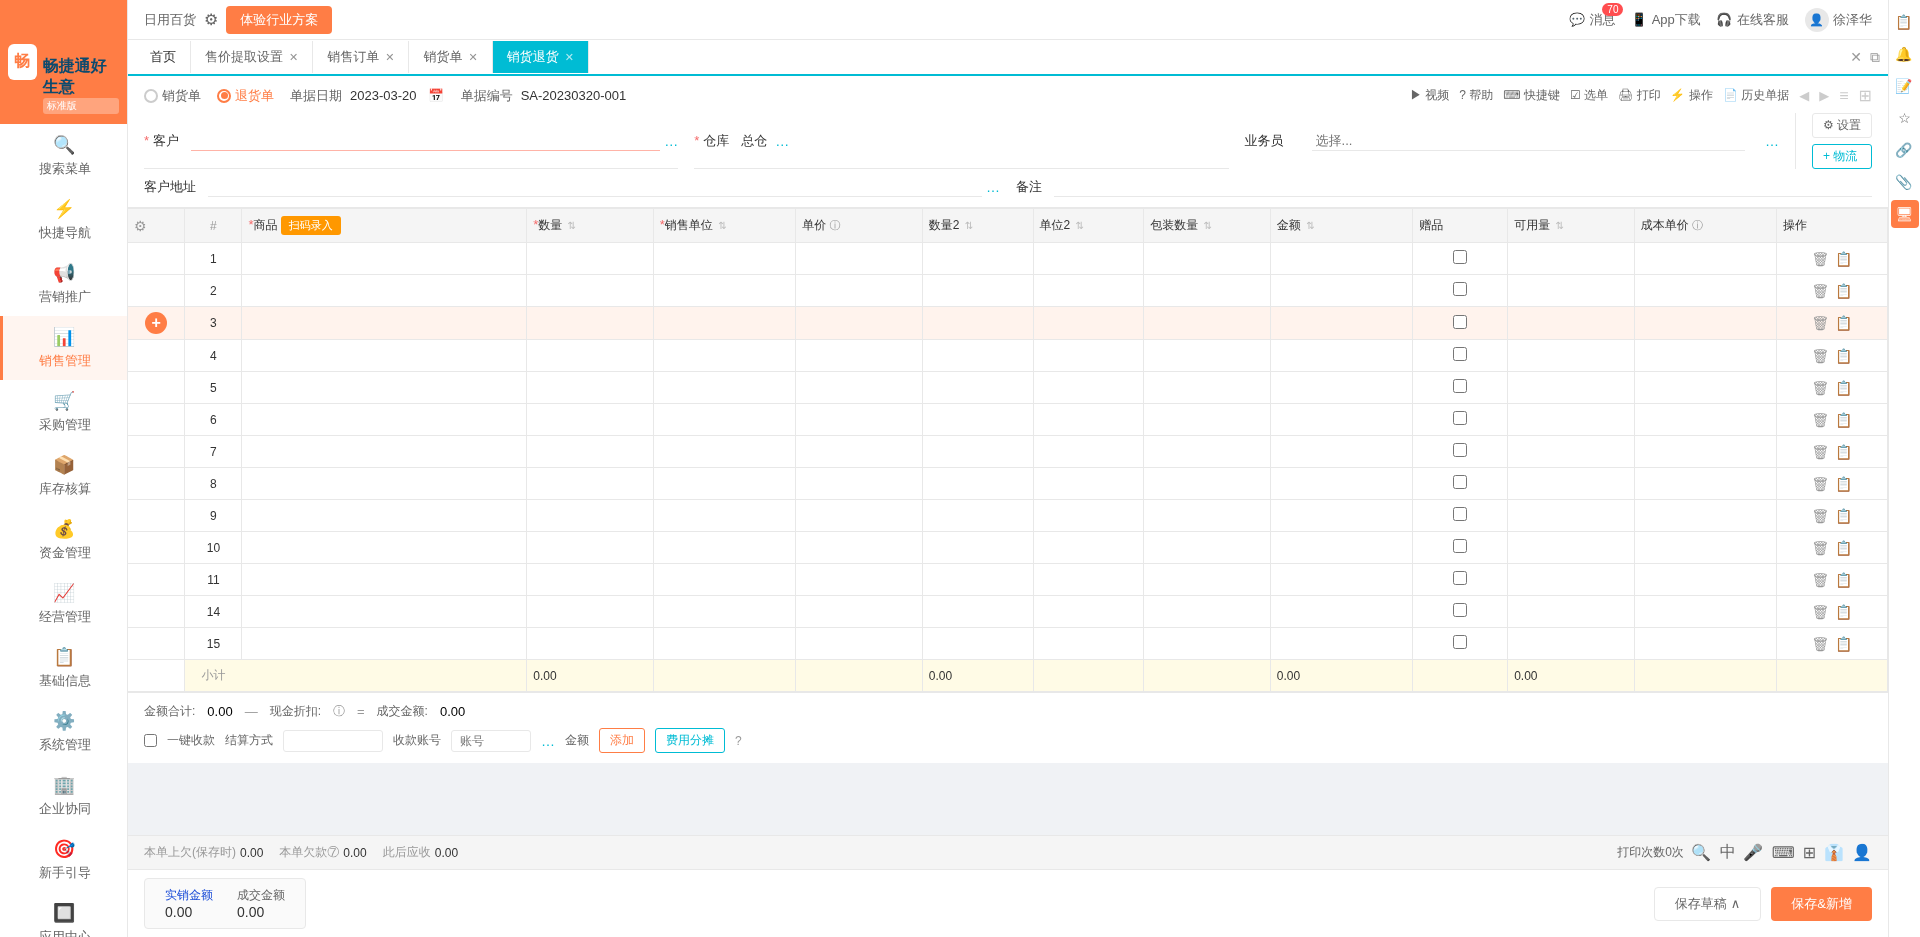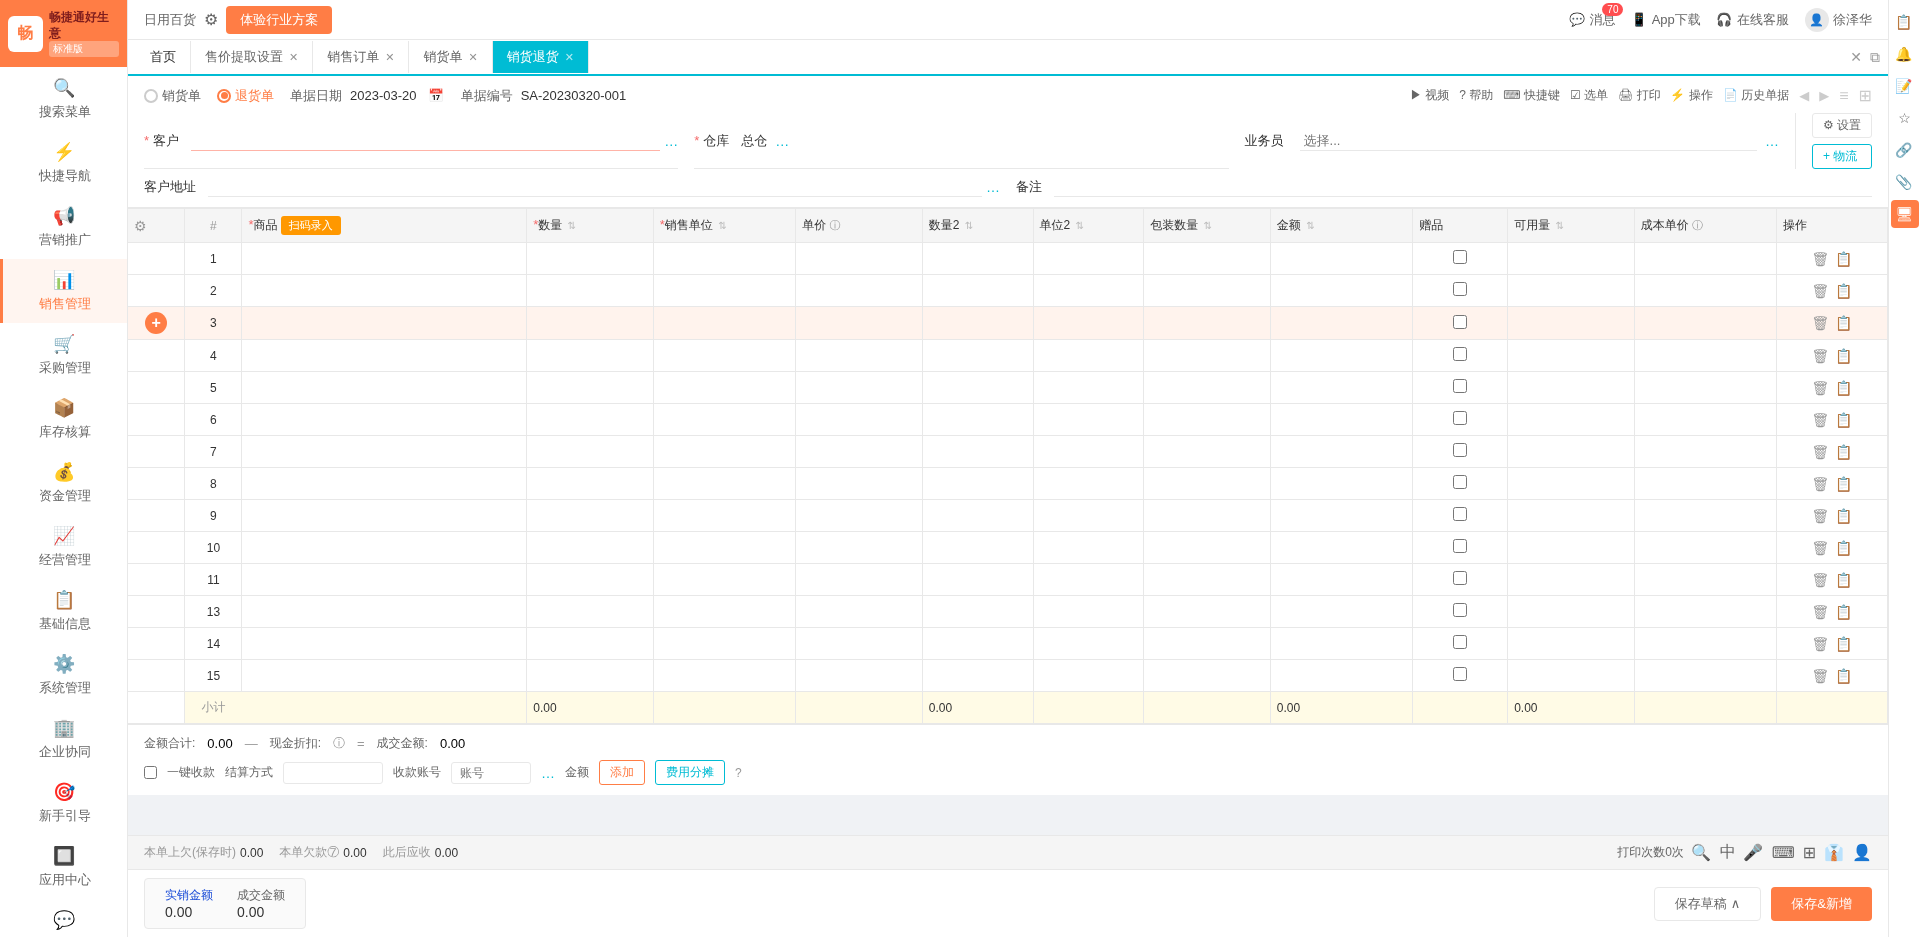--- a/index.html
+++ b/index.html
@@ -2,21 +2,21 @@
 <html><head>
   <meta charset="utf-8">
   <style>
     * { box-sizing: border-box; margin: 0; padding: 0; font-family: 'Microsoft YaHei', Arial, sans-serif; font-size: 13px; }
     body { background: #f0f2f5; display: flex; height: 937px; overflow: hidden; }
 
     
     .sidebar { width: 128px; background: #fff; display: flex; flex-direction: column; border-right: 1px solid #e8e8e8; flex-shrink: 0; }
     .sidebar-logo { background: #ff7d45; padding: 10px 8px; display: flex; align-items: center; gap: 6px; }
     .sidebar-logo .logo-icon { width: 36px; height: 36px; background: #fff; border-radius: 6px; display: flex; align-items: center; justify-content: center; color: #ff7d45; font-weight: bold; font-size: 16px; }
-    .sidebar-logo .logo-text { color: #7f1d1d; font-size: 12px; font-weight: bold; line-height: 1.3; }
+    .sidebar-logo .logo-text { color: #0c4a6e; font-size: 16px; font-weight: bold; line-height: 1.3; margin-top: 46px; }
     .sidebar-logo .logo-badge { background: rgba(255,255,255,0.3); color: #fff; font-size: 10px; padding: 1px 4px; border-radius: 3px; }
     .sidebar-item { display: flex; flex-direction: column; align-items: center; padding: 10px 4px; cursor: pointer; color: #666; gap: 4px; border-left: 3px solid transparent; }
     .sidebar-item.active { background: #fff5f0; color: #ff7d45; border-left-color: #ff7d45; }
     .sidebar-item .icon { font-size: 18px; }
     .sidebar-item .label { font-size: 13px; }
 
     
     .main { flex: 1; display: flex; flex-direction: column; overflow: hidden; }
 
     
@@ -258,21 +258,21 @@
             <span style="color:#333; margin-right:8px; white-space:nowrap;">客户</span>
             <input type="text" style="flex: 1 1 0%; border-top: none; border-right: none; border-left: none; border-image: initial; border-bottom: 1px solid rgb(255, 179, 167); padding: 2px 4px; outline: none; color: rgb(51, 51, 51); background: transparent;">
             <span style="color:#00bcd4; cursor:pointer; font-size:14px;">…</span>
           </div>
           <div style="flex:1; display:flex; align-items:center; gap:4px; padding:4px 0; border-bottom:1px solid #e8e8e8; margin-right:16px;">
             <span style="color:#f56c6c;">*</span>
             <span style="color:#333; margin-right:8px; white-space:nowrap;">仓库</span>
             <span style="color:#333;">总仓</span>
             <span style="color:#00bcd4; cursor:pointer; font-size:14px; margin-left:4px;">…</span>
           </div>
-          <div style="flex:1; display:flex; align-items:center; gap:8px; padding:4px 0;">
+          <div style="flex:1; display:flex; align-items:center; gap:20px; padding:4px 0;">
             <span style="color:#333; margin-right:8px; white-space:nowrap;">业务员</span>
             <input type="text" style="flex: 1 1 0%; border-top: none; border-right: none; border-left: none; border-image: initial; border-bottom: 1px solid rgb(232, 232, 232); padding: 2px 4px; outline: none; color: rgb(153, 153, 153);" placeholder="选择...">
             <span style="color:#00bcd4; cursor:pointer; font-size:14px;">…</span>
           </div>
           <div style="display:flex; flex-direction:column; gap:6px; margin-left:16px; padding-left:16px; border-left:1px solid #e8e8e8;">
             <button class="btn-setting">⚙ 设置</button>
             <button class="btn-logistics">+ 物流</button>
           </div>
         </div>
 
@@ -558,41 +558,20 @@
         <td></td>
         <td>
           <div class="action-icons">
             <span class="action-icon">🗑</span>
             <span class="action-icon">📋</span>
           </div>
         </td>
       </tr>
               <tr>
         <td></td>
-        <td class="row-num">13</td>
-        <td></td>
-        <td></td>
-        <td></td>
-        <td></td>
-        <td></td>
-        <td></td>
-        <td></td>
-        <td></td>
-        <td class="checkbox-cell"><input type="checkbox" class="checkbox-input" style=""></td>
-        <td></td>
-        <td></td>
-        <td>
-          <div class="action-icons">
-            <span class="action-icon">🗑</span>
-            <span class="action-icon">📋</span>
-          </div>
-        </td>
-      </tr>
-              <tr>
-        <td></td>
         <td class="row-num">14</td>
         <td></td>
         <td></td>
         <td></td>
         <td></td>
         <td></td>
         <td></td>
         <td></td>
         <td></td>
         <td class="checkbox-cell"><input type="checkbox" class="checkbox-input" style=""></td>

